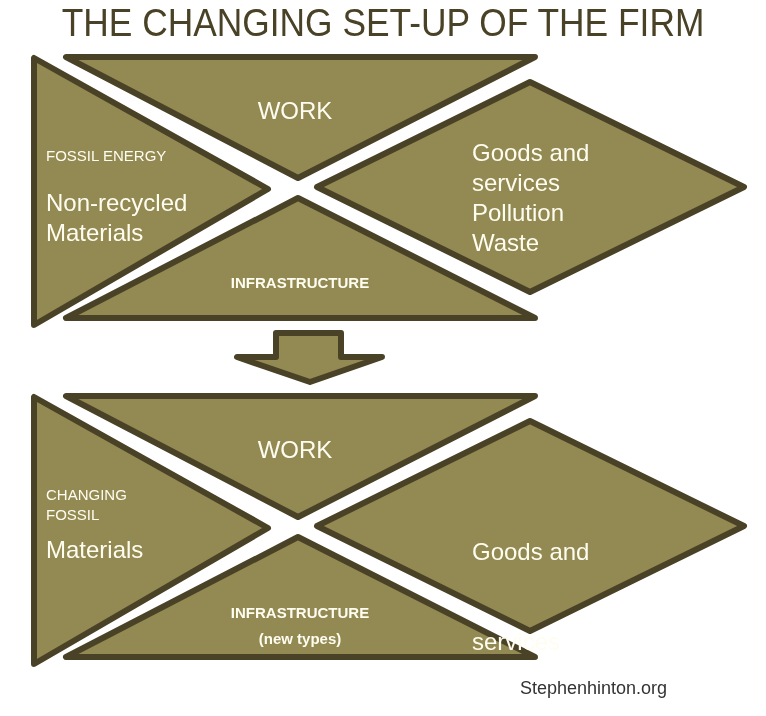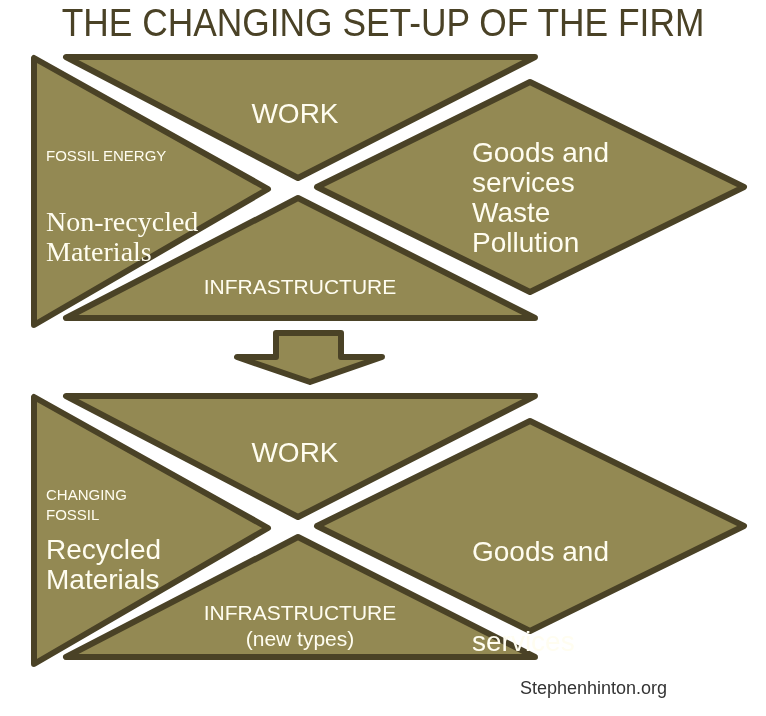--- a/index.html
+++ b/index.html
@@ -4,22 +4,22 @@
   <style>
     html, body { margin: 0; padding: 0; background: #ffffff; }
     body { width: 766px; height: 716px; position: relative; overflow: hidden;
            font-family: "Liberation Sans", sans-serif; }
     .title { position: absolute; left: 0; top: 2px; width: 766px; text-align: center;
              font-size: 38px; color: #4a4226; letter-spacing: 0px; white-space: nowrap;
              transform: scaleX(0.93); transform-origin: center top; }
     svg.diagram { position: absolute; left: 0; top: 0; }
     .shape { fill: #938953; stroke: #4a4226; stroke-width: 6; stroke-linejoin: round; }
     .lbl { position: absolute; color: #fffdf0; white-space: nowrap; line-height: 1.2; }
-    .lbl-big { font-size: 28px; }
-    .lbl-med { font-size: 21px; }
+    .lbl-big { font-size: 24px; }
+    .lbl-med { font-size: 15px; font-weight: bold; }
     .lbl-small { font-size: 15px; line-height: 1.35; }
     .center { text-align: center; transform: translateX(-50%); }
     .footer { position: absolute; left: 520px; top: 678px; font-size: 18px; color: #333333; }
   </style>
 </head>
 <body>
 
 <div class="title">THE CHANGING SET-UP OF THE FIRM</div>
 
 <svg class="diagram" width="766" height="716" viewBox="0 0 766 716">
@@ -36,39 +36,38 @@
   <g>
     <polygon class="shape" points="34,397 34,664 268,528"></polygon>
     <polygon class="shape" points="66,396 535,396 298,517"></polygon>
     <polygon class="shape" points="66,657 535,657 298,537"></polygon>
     <polygon class="shape" points="317,526 530,421 744,526 530,631"></polygon>
   </g>
 </svg>
 
 <div class="lbl lbl-big center" style="left:295px; top:97px;">WORK</div>
 <div class="lbl lbl-small" style="left:46px; top:146px;text-align:center;">FOSSIL ENERGY</div>
-<div class="lbl lbl-big" style="left:46px; top:207px; line-height:30px;font-family:Liberation Serif, serif;">
+<div class="lbl lbl-big" style="left:46px; top:188px; line-height:30px;">
   <div>Non-recycled</div>
   <div>Materials</div>
 </div>
 <div class="lbl lbl-med center" style="left:300px; top:274px;">INFRASTRUCTURE</div>
 <div class="lbl lbl-big" style="left:472px; top:138px; line-height:30px;">
   <div>Goods and</div>
   <div>services</div>
+  <div>Pollution</div>
   <div>Waste</div>
-  <div>Pollution</div>
 </div>
 
 <div class="lbl lbl-big center" style="left:295px; top:436px;">WORK</div>
 <div class="lbl lbl-small" style="left:46px; top:485px;">
   <div>CHANGING</div>
   <div>FOSSIL</div>
 </div>
 <div class="lbl lbl-big" style="left:46px; top:535px; line-height:30px;">
-  <div>Recycled</div>
   <div>Materials</div>
 </div>
 <div class="lbl lbl-med center" style="left:300px; top:600px; line-height:26px;">
   <div>INFRASTRUCTURE</div>
   <div>(new types)</div>
 </div>
 <div class="lbl lbl-big" style="left:472px; top:477px; line-height:30px; white-space:pre;">
   <div>Goods and</div>
   <div>services</div>
   

